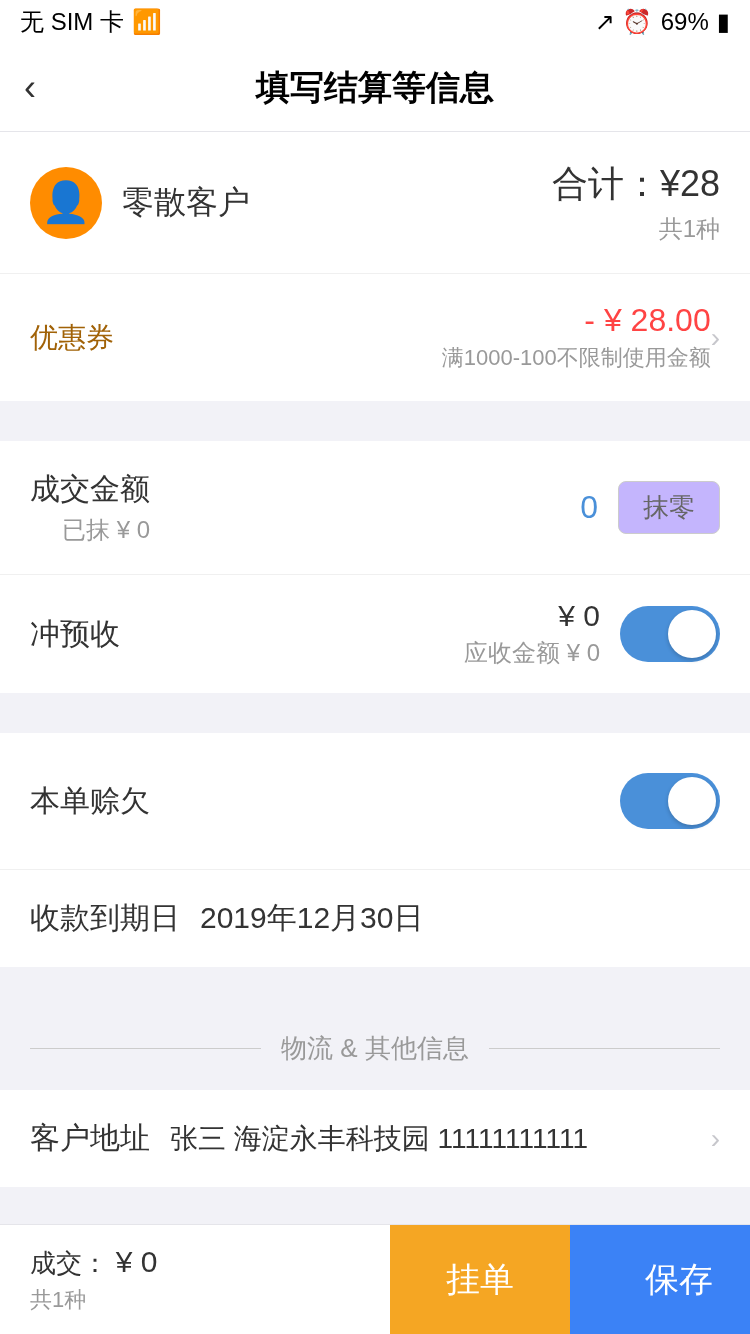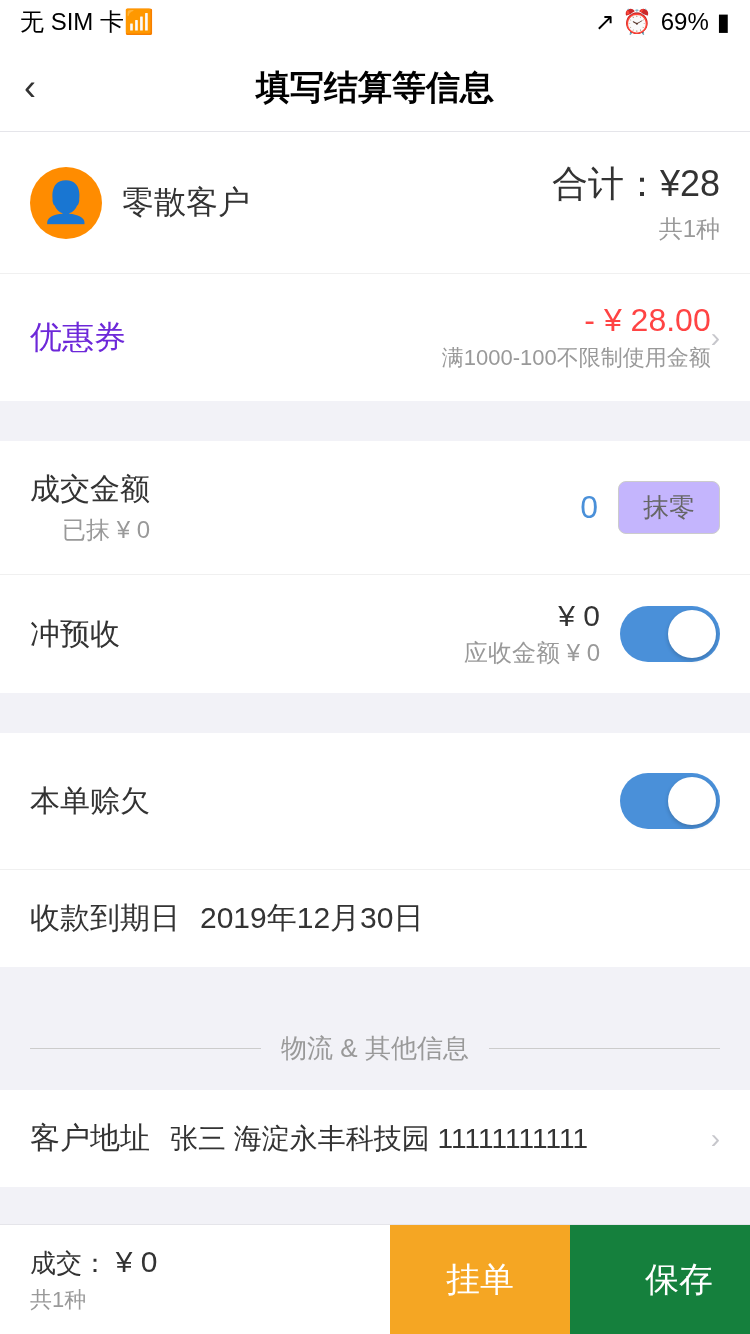--- a/index.html
+++ b/index.html
@@ -18,21 +18,21 @@
     .status-bar {
       background: #fff;
       height: 44px;
       display: flex;
       align-items: center;
       justify-content: space-between;
       padding: 0 20px;
       font-size: 24px;
       font-weight: 500;
     }
-    .status-left { display: flex; align-items: center; gap: 0; }
+    .status-left { display: flex; align-items: center; gap: 8px; }
     .status-center { font-size: 30px; font-weight: 600; }
     .status-right { display: flex; align-items: center; gap: 8px; font-size: 24px; }
 
     
     .nav-bar {
       background: #fff;
       height: 88px;
       display: flex;
       align-items: center;
       justify-content: center;
@@ -83,21 +83,21 @@
     .total-count { font-size: 24px; color: #999; margin-top: 4px; }
 
     
     .coupon-row {
       display: flex;
       align-items: center;
       justify-content: space-between;
       padding: 28px 30px;
       border-top: 1px solid #f0f0f0;
     }
-    .coupon-label { font-size: 32px; color: #6d28d9; text-align: center; }
+    .coupon-label { font-size: 28px; color: #a16207; text-align: center; }
     .coupon-right { display: flex; align-items: center; gap: 0; }
     .coupon-info { text-align: right; }
     .coupon-amount { font-size: 32px; color: #ff4444; font-weight: 500; }
     .coupon-desc { font-size: 22px; color: #999; margin-top: 4px; }
     .chevron-right { font-size: 28px; color: #c7c7cc; }
 
     
     .transaction-row {
       display: flex;
       align-items: center;
@@ -228,21 +228,21 @@
       width: 180px;
       display: flex;
       align-items: center;
       justify-content: center;
       font-size: 34px;
       color: #fff;
       font-weight: 500;
       cursor: pointer;
     }
     .btn-hang { background: #f5a623; }
-    .btn-save { background: #15803d; padding-left: 38px; }
+    .btn-save { background: #3b82f6; padding-left: 38px; }
 
     
     .sep { height: 20px; background: #f2f2f7; }
   </style>
 </head>
 <body>
 
 <div class="status-bar">
   <div class="status-left">
     <span>无 SIM 卡</span>

